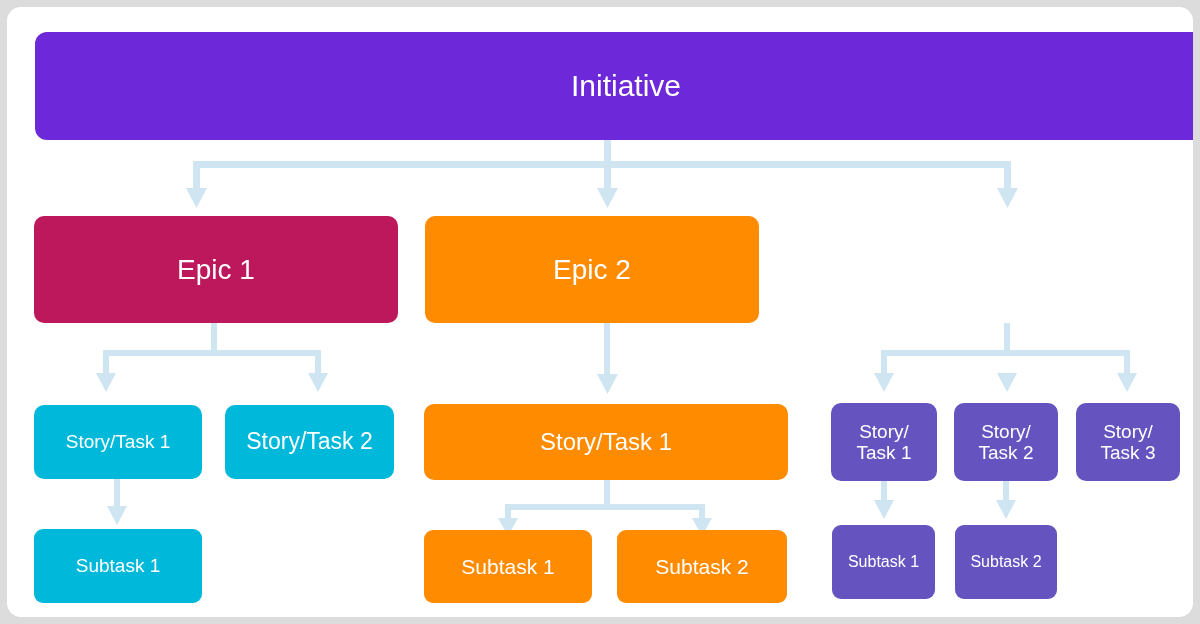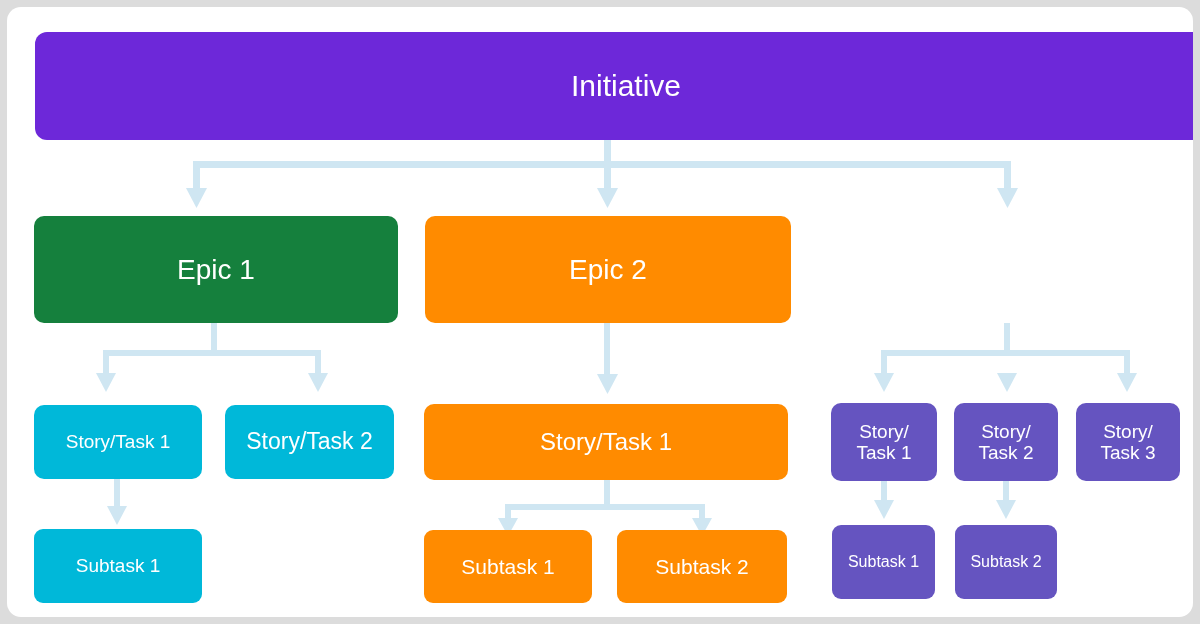--- a/index.html
+++ b/index.html
@@ -101,22 +101,22 @@
 
         <rect x="874" y="474" width="6" height="22"></rect>
         <polygon points="867,493 887,493 877,512"></polygon>
         <rect x="996" y="474" width="6" height="22"></rect>
         <polygon points="989,493 1009,493 999,512"></polygon>
       </g>
     </svg>
 
     <div class="node n-initiative" style="left:28px; top:25px; width:1182px; height:108px; background:#6d28d9; font-size:30px;">Initiative</div>
 
-    <div class="node" style="left:27px; top:209px; width:364px; height:107px; background:#15803d; font-size:28px;">Epic 1</div>
-    <div class="node" style="left:418px; top:209px; width:366px; height:107px; background:#ff8b00; font-size:28px;">Epic 2</div>
+    <div class="node" style="left:27px; top:209px; width:364px; height:107px; background:#be185d; font-size:28px;">Epic 1</div>
+    <div class="node" style="left:418px; top:209px; width:334px; height:107px; background:#ff8b00; font-size:28px;">Epic 2</div>
 
     <div class="node" style="left:27px; top:398px; width:168px; height:74px; background:#00b8d9; font-size:19px;">Story/Task 1</div>
     <div class="node" style="left:218px; top:398px; width:169px; height:74px; background:#00b8d9; font-size:23px;">Story/Task 2</div>
     <div class="node n-sub" style="left:27px; top:522px; width:168px; height:74px; background:#00b8d9; font-size:19px;">Subtask 1</div>
 
     <div class="node" style="left:417px; top:397px; width:364px; height:76px; background:#ff8b00; font-size:24px;">Story/Task 1</div>
     <div class="node n-sub" style="left:417px; top:523px; width:168px; height:73px; background:#ff8b00; font-size:21px;">Subtask 1</div>
     <div class="node n-sub" style="left:610px; top:523px; width:170px; height:73px; background:#ff8b00; font-size:21px;">Subtask 2</div>
 
     <div class="node" style="left:824px; top:396px; width:106px; height:78px; background:#6554c0; font-size:19px;">Story/

